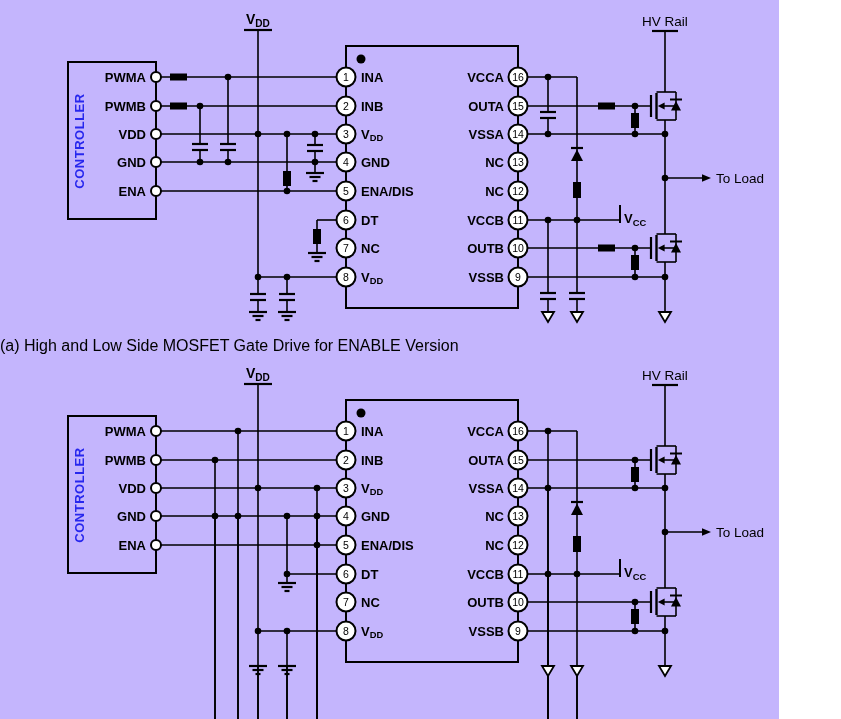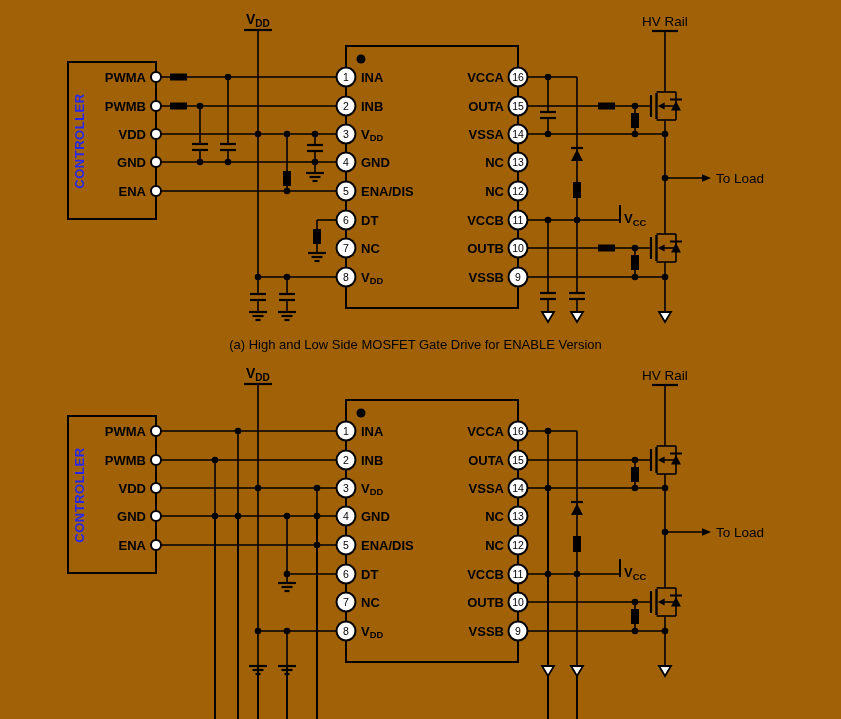--- a/index.html
+++ b/index.html
@@ -1,20 +1,20 @@
 <!DOCTYPE html>
 <html><head>
 <meta charset="utf-8">
 <style>
   html,body{margin:0;padding:0;background:#fff;}
-  .stage{position:relative;width:841px;height:719px;background:#a16207;overflow:hidden;
+  .stage{position:relative;width:779px;height:719px;background:#c4b5fd;overflow:hidden;
          font-family:"Liberation Sans",sans-serif;}
   #schematic{position:absolute;left:0;top:0;}
-  .caption{position:absolute;left:0;width:831px;text-align:center;
-           font-size:13px;color:#000;}
+  .caption{position:absolute;left:0;width:831px;text-align:left;
+           font-size:16px;color:#000;}
 </style>
 </head>
 <body>
 
 <div class="stage">
   <svg id="schematic" width="841" height="719" viewBox="0 0 841 719">
       <line x1="244" y1="30" x2="272" y2="30" stroke="#000000" stroke-width="2.2"></line>
       <line x1="258" y1="30" x2="258" y2="277" stroke="#000000" stroke-width="1.6"></line>
       <text x="246" y="24" text-anchor="start" fill="#000000" font-family="&quot;Liberation Sans&quot;,sans-serif" font-size="14" font-weight="700" letter-spacing="0"><tspan>V</tspan><tspan font-size="10.08" dy="2.5">DD</tspan></text>
       <line x1="652" y1="31" x2="678" y2="31" stroke="#000000" stroke-width="2.2"></line>

